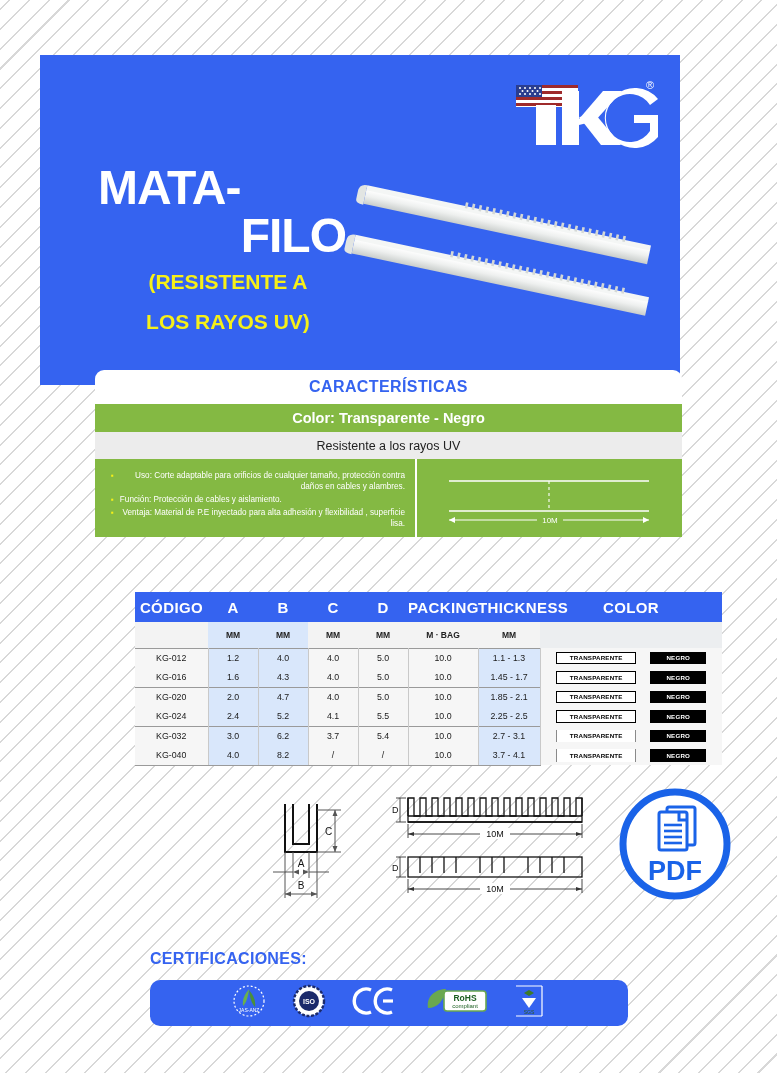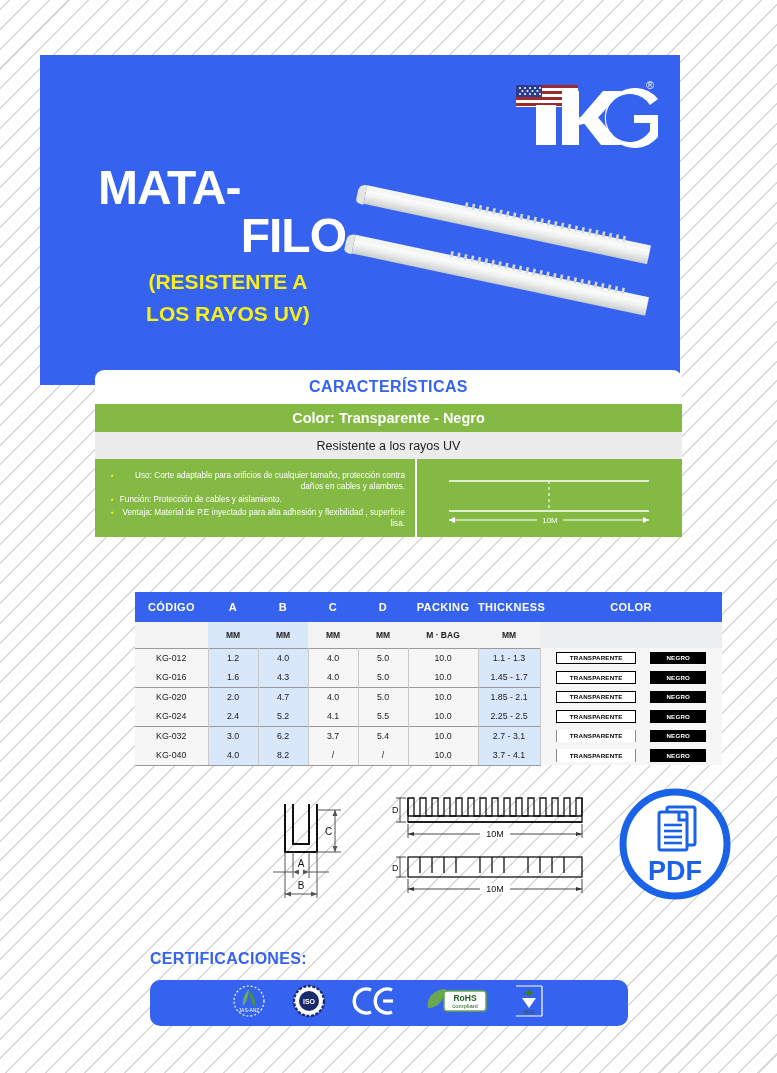--- a/index.html
+++ b/index.html
@@ -61,21 +61,21 @@
             border-right:2px solid #ffffff; }
   .cb-right{ flex:1; background:#84b943; position:relative; }
   .bul{ display:flex; gap:6px; color:#ffffff; font-size:8.2px; line-height:1.38; margin-bottom:1px; }
   .bul .dot{ color:#f6f018; font-size:8px; line-height:1.5; }
   .cb-right svg{ position:absolute; left:22px; top:14px; }
 
   
   .tbl{ position:absolute; left:95px; top:537px; width:587px; }
   table{ border-collapse:collapse; width:587px; table-layout:fixed; }
   thead th{
-    background:#3563f0; color:#ffffff; font-size:11px; font-weight:bold;
+    background:#3563f0; color:#ffffff; font-size:15px; font-weight:bold;
     height:30px; letter-spacing:.4px; text-align:center; vertical-align:middle;
   }
   .sub td{
     height:26px; font-size:8.5px; font-weight:bold; color:#222; text-align:center;
     background:#f3f3f3;
   }
   .sub td.hl{ background:#d9e7fb; }
   .sub td.blank{ background:#f3f3f3; }
   .sub td.blankc{ background:#eceef0; }
   tbody.body td{
@@ -168,21 +168,21 @@
 
         <path d="M150 30 A24 24 0 1 0 150 56 L150 48 L134 48 L134 40 L158 40 L158 62 A30 30 0 1 1 158 24 Z" fill="#ffffff"></path>
         <text x="146" y="14" font-family="Liberation Sans, sans-serif" font-size="11" fill="#ffffff">®</text>
       </svg>
     </div>
 
     <div class="title-block">
       <div class="t1">MATA-</div>
       <div class="t2">FILO</div>
       <div class="t3">(RESISTENTE A</div>
-      <div class="t3" style="margin-top:8px">LOS RAYOS UV)</div>
+      <div class="t3" style="margin-top:16px">LOS RAYOS UV)</div>
     </div>
 
     <div class="product-img">
       <svg width="330" height="175" viewBox="0 0 330 175">
         <defs>
           <linearGradient id="strip" x1="0" y1="0" x2="0" y2="1">
             <stop offset="0%" stop-color="#ffffff"></stop>
             <stop offset="45%" stop-color="#eef0ef"></stop>
             <stop offset="100%" stop-color="#c9cdcb"></stop>
           </linearGradient>

